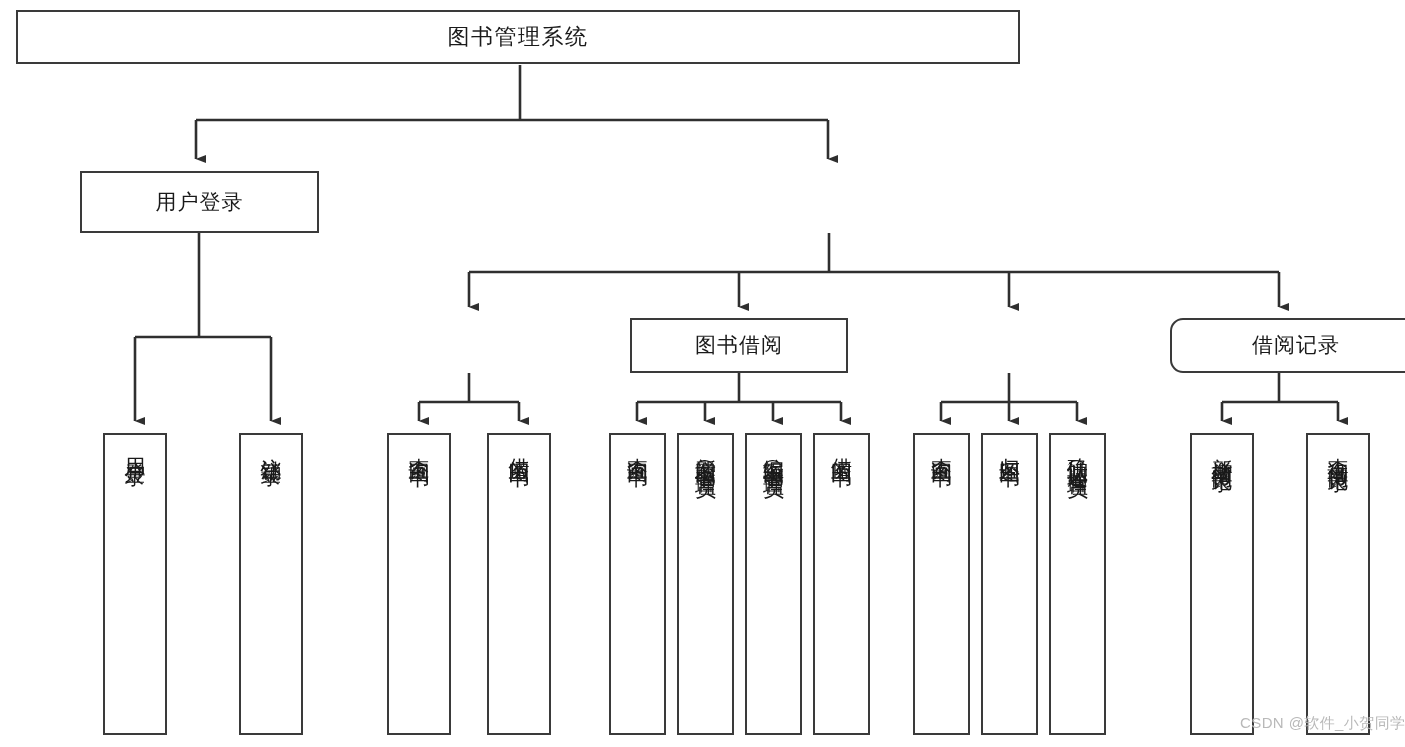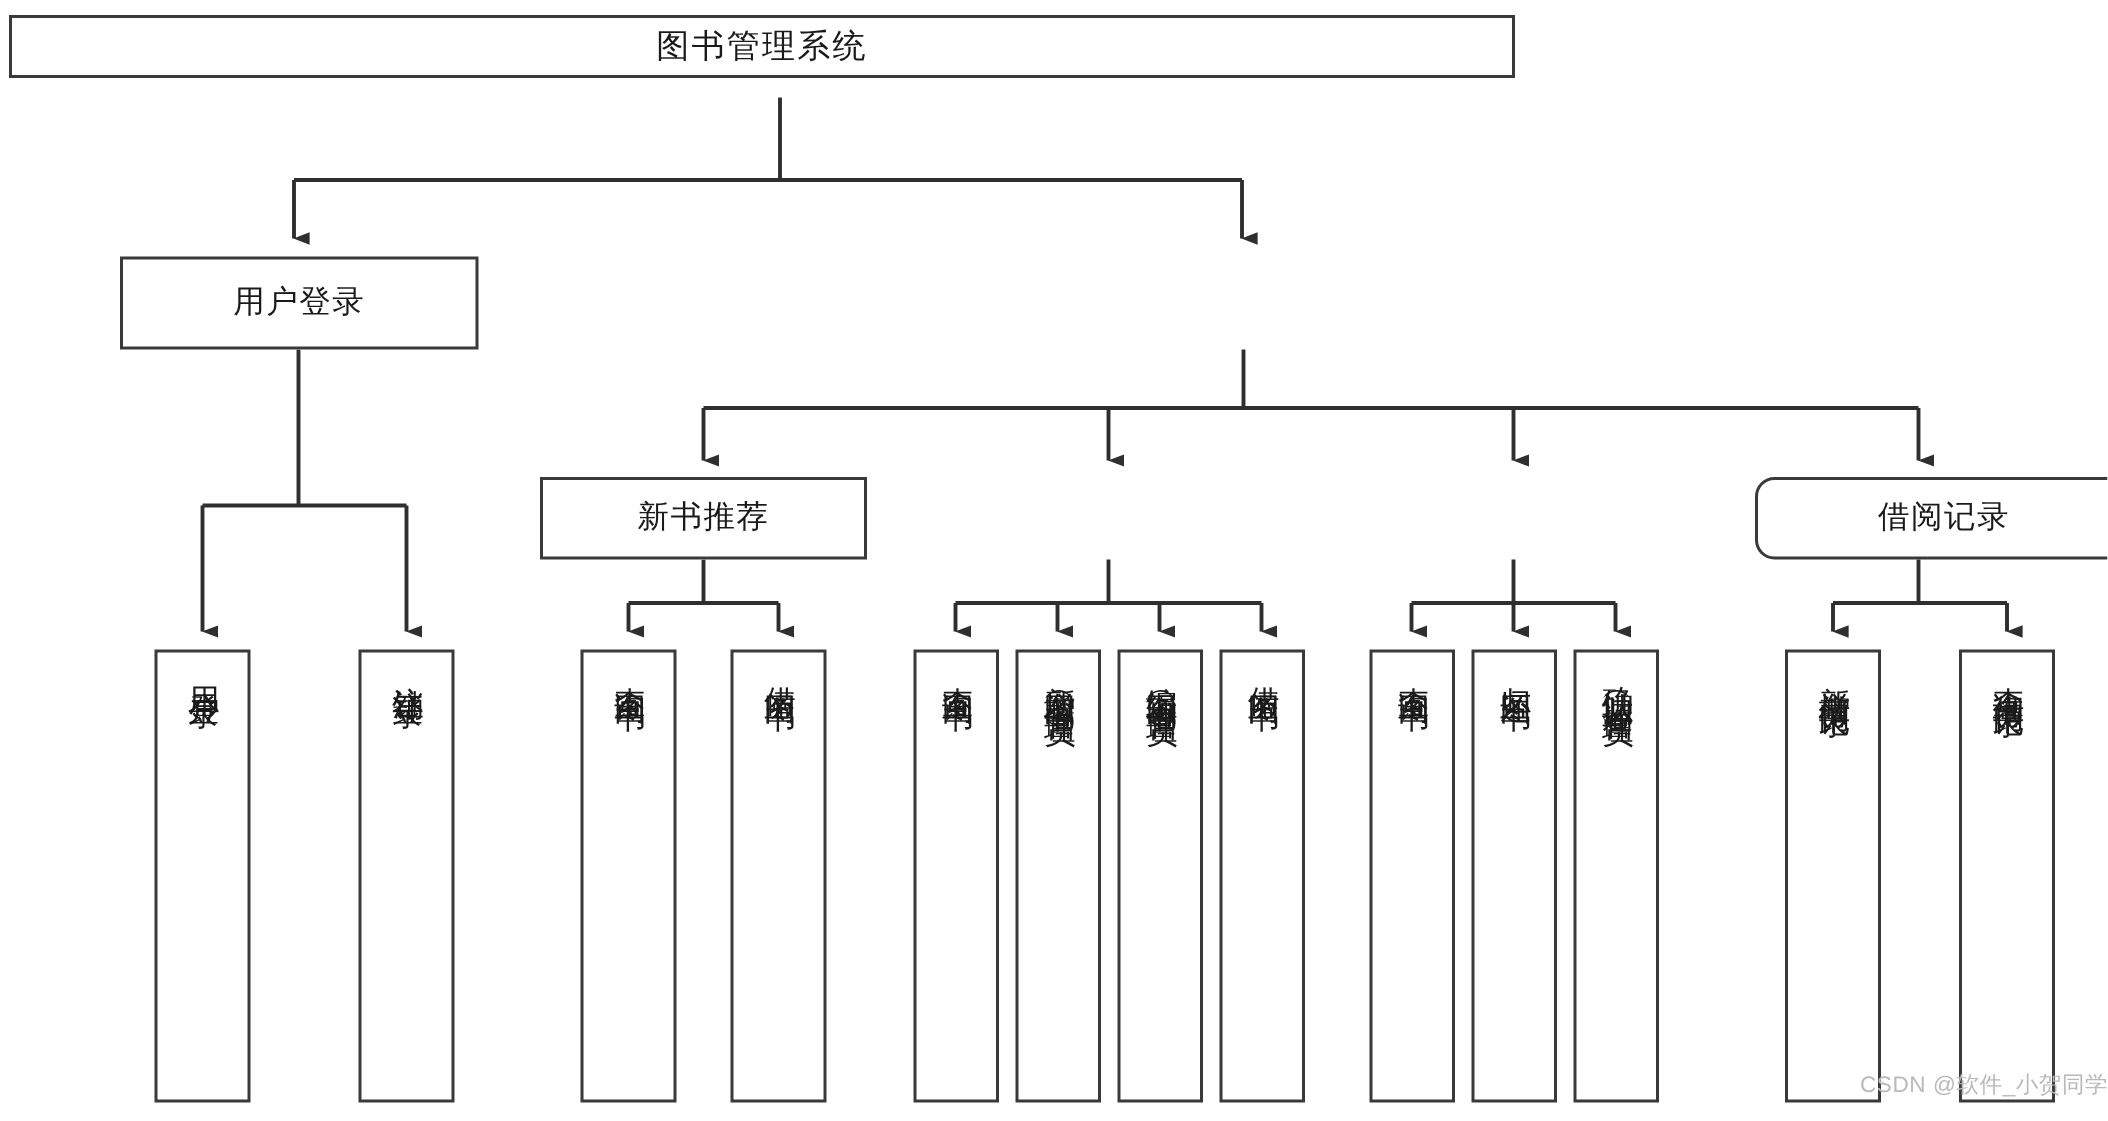--- a/index.html
+++ b/index.html
@@ -115,30 +115,30 @@
       <path d="M1009,402 L1009,421" marker-end="url(#arw)"></path>
       <path d="M1077,402 L1077,421" marker-end="url(#arw)"></path>
 
       <path d="M1279,373 L1279,402"></path>
       <path d="M1222,402 L1338,402"></path>
       <path d="M1222,402 L1222,421" marker-end="url(#arw)"></path>
       <path d="M1338,402 L1338,421" marker-end="url(#arw)"></path>
     </g>
   </svg>
 
-  <div class="node h" id="n-root" style="left:6px; top:10px; width:1004px; height:42px;">
+  <div class="node h" id="n-root" style="left:16px; top:10px; width:1004px; height:54px;">
     <span class="lbl">图书管理系统</span>
   </div>
 
   <div class="node h" style="left:80px; top:171px; width:239px; height:62px;">
     <span class="lbl">用户登录</span>
   </div>
 
-  <div class="node h" style="left:360px; top:318px; width:218px; height:55px;">
-    <span class="lbl">新书推荐</span>
+  <div class="node h" style="left:630px; top:318px; width:218px; height:55px;">
+    <span class="lbl">图书借阅</span>
   </div>
   <div class="node h" style="left:1170px; top:318px; width:252px; height:55px;border-radius:13px;">
     <span class="lbl">借阅记录</span>
   </div>
 
   <div class="node v" style="left:103px; top:433px; width:64px; height:302px;">
     <span class="lbl">用户登录</span>
   </div>
   <div class="node v" style="left:239px; top:433px; width:64px; height:302px;">
     <span class="lbl">注销登录</span>

